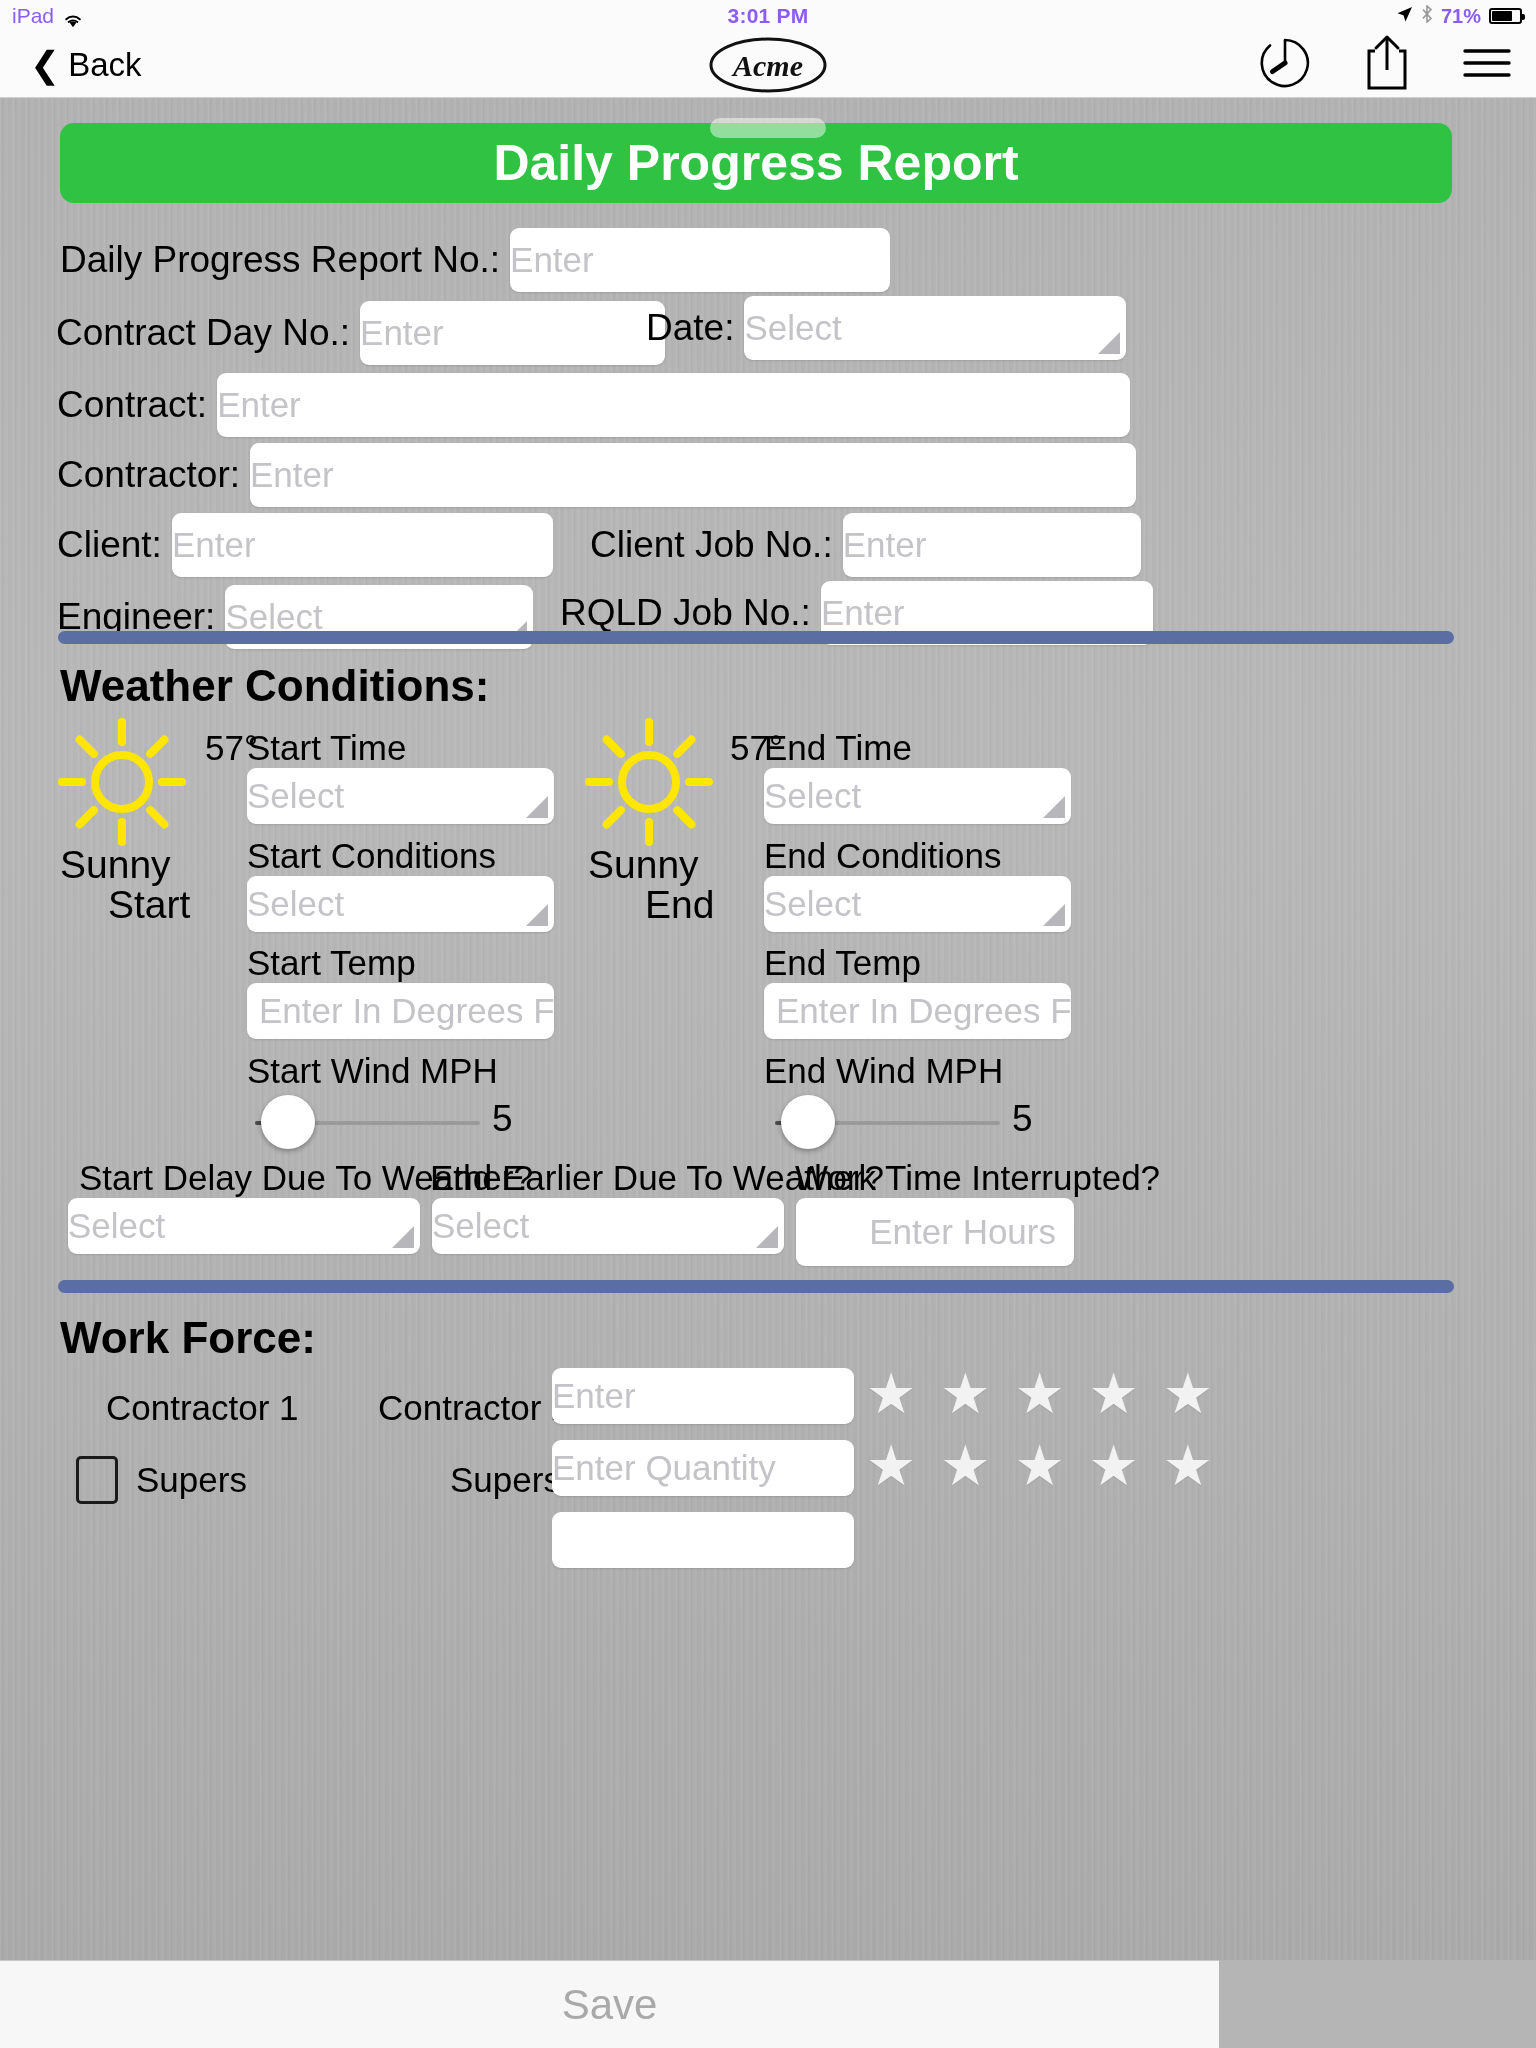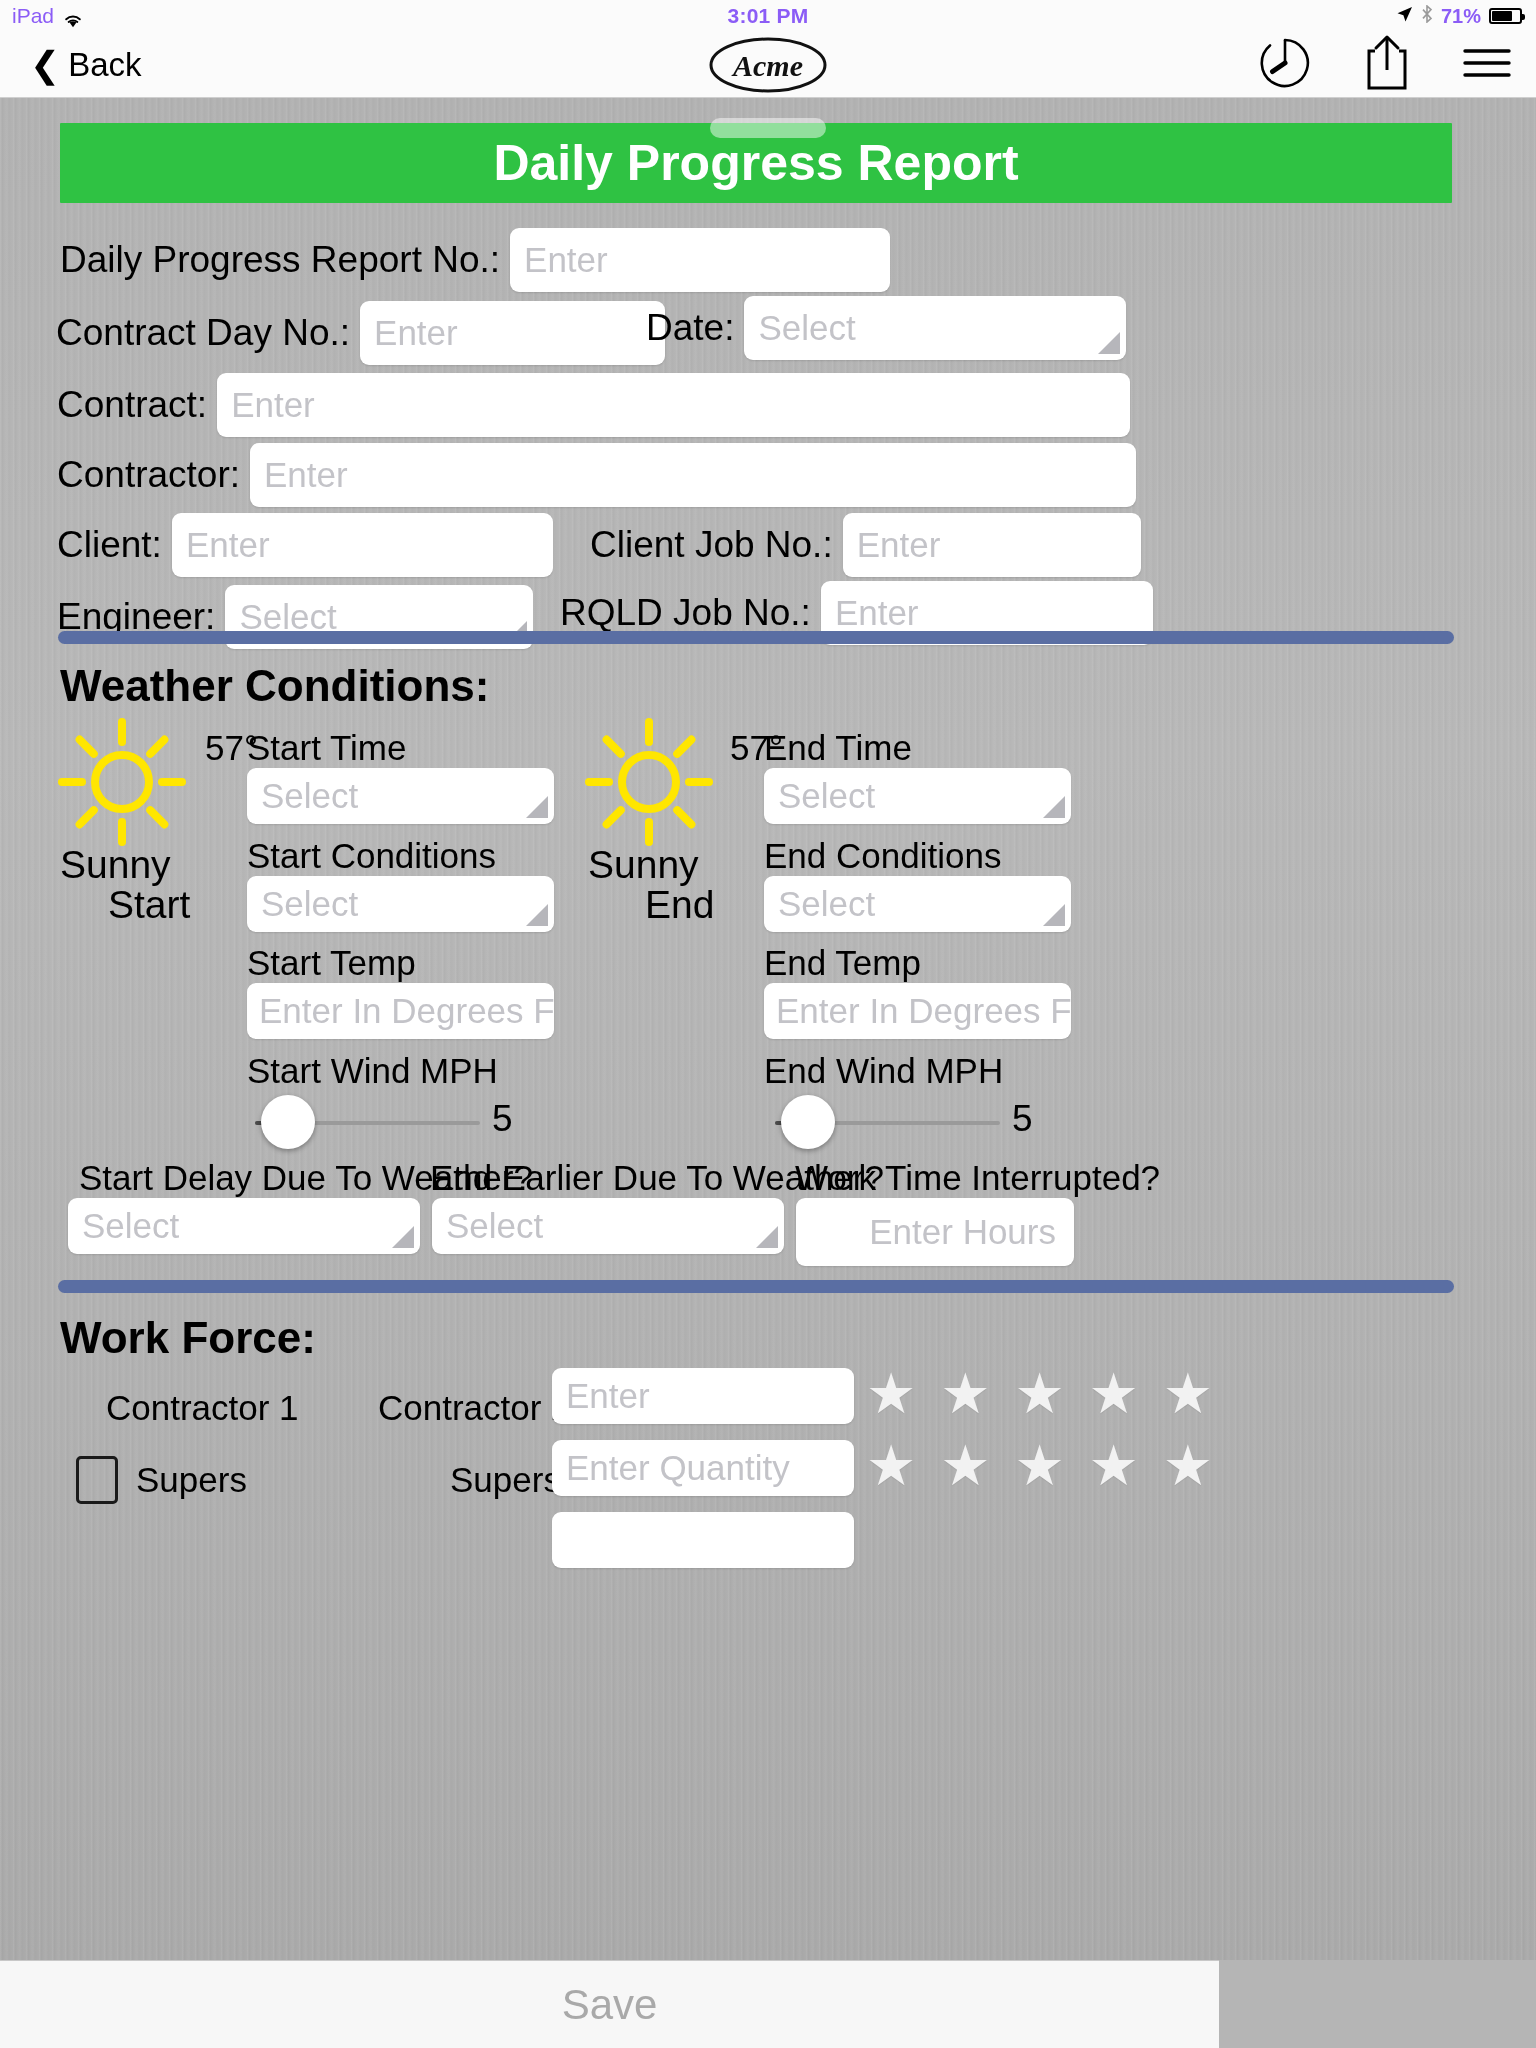--- a/index.html
+++ b/index.html
@@ -66,42 +66,42 @@
     overflow: hidden;
   }
 
   .green-header {
     position: absolute; left: 60px; top: 25px; width: 1392px; height: 80px;
     background: #2cc martial; 
     background: #2ec councillor;
   }
   .green-header {
     background: #2fc243;
-    border-radius: 1px;
+    border-radius: 14px;
     color: #fff;
     display: flex; align-items: center; justify-content: center;
     font-size: 50px; font-weight: bold;
   }
   .drag-pill {
     position: absolute; left: 50%; top: 20px; transform: translateX(-50%);
     width: 116px; height: 20px; border-radius: 10px;
     background: rgba(255,255,255,.48);
     z-index: 5;
   }
 
   .row { position: absolute; display: flex; align-items: center; }
   .lbl { font-size: 37px; color: #000; white-space: nowrap; }
 
   .field {
     background: #fff; border-radius: 9px; position: relative;
     display: flex; align-items: center;
     box-shadow: 0 1px 2px rgba(0,0,0,.12);
   }
   .field .ph {
-    font-size: 35px; color: #c3c3c8; padding-left: 14px; white-space: nowrap;
+    font-size: 35px; color: #c3c3c8; white-space: nowrap;
   }
   .field.right .ph { margin-left: auto; padding-right: 18px; padding-left: 12px; }
   .sel-tri {
     position: absolute; right: 6px; bottom: 6px;
     width: 0; height: 0;
     border-left: 22px solid transparent;
     border-bottom: 22px solid #b6b6bb;
   }
 
   .divider {

